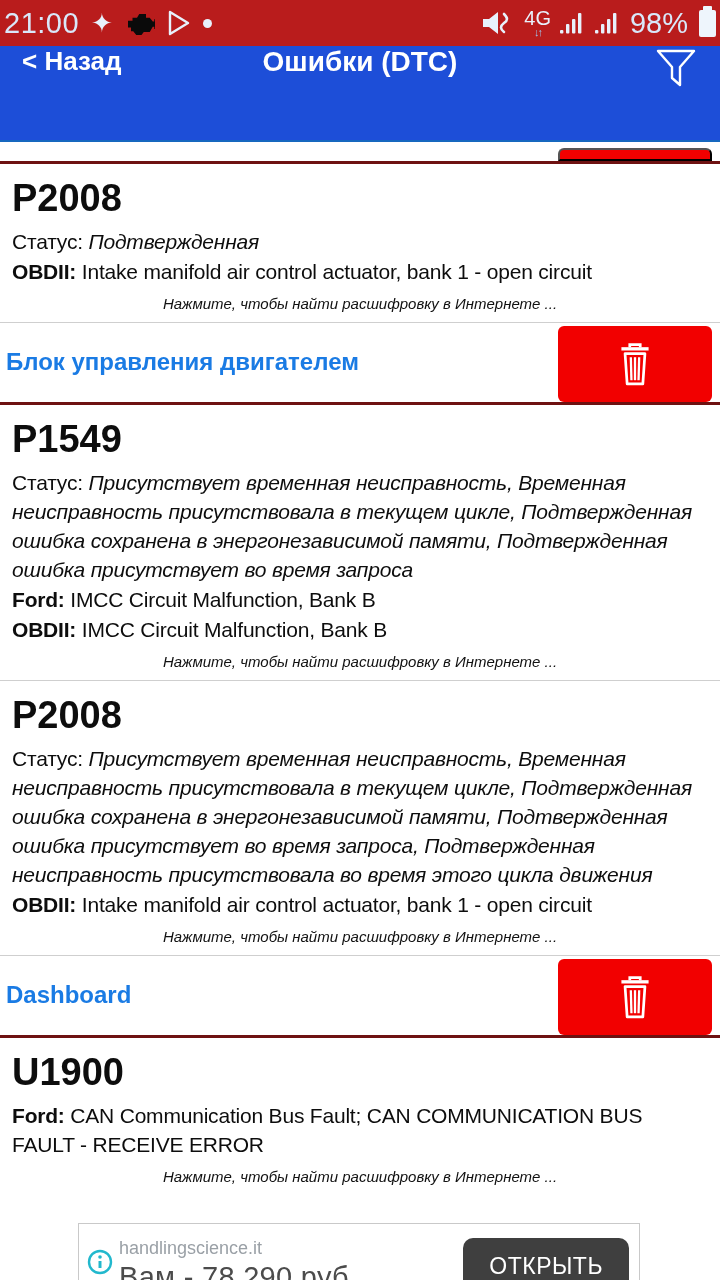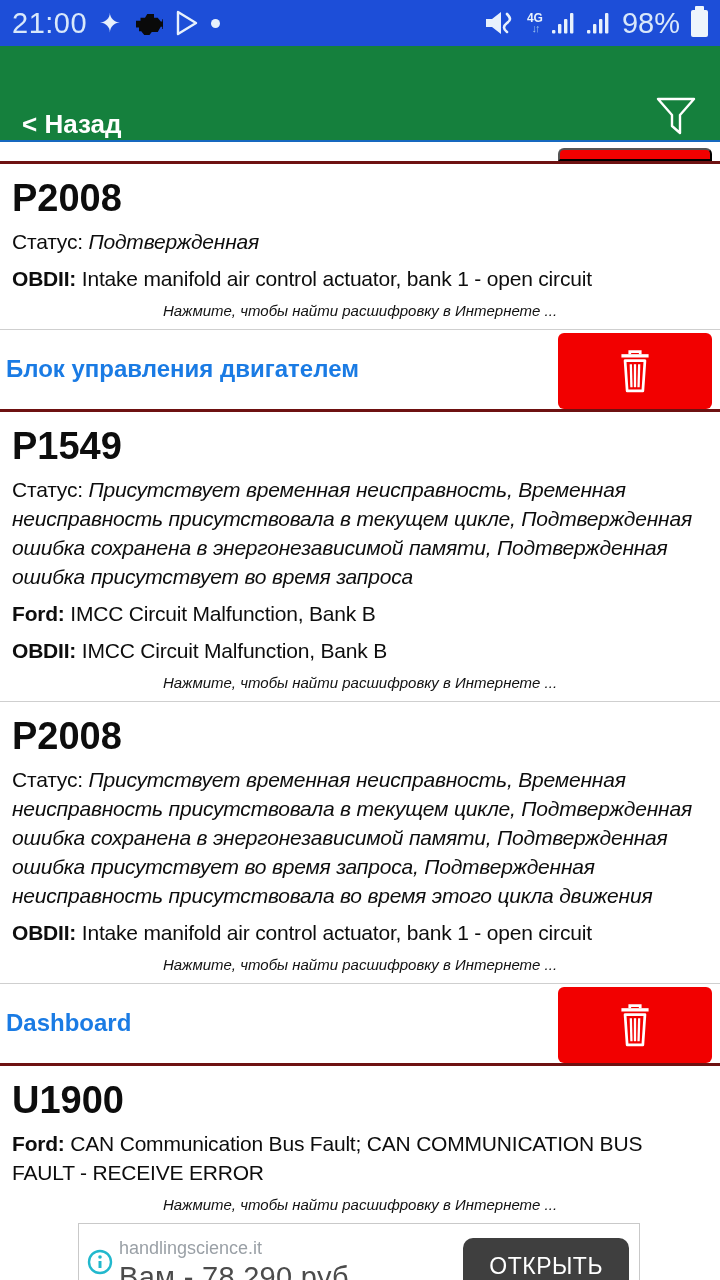--- a/index.html
+++ b/index.html
@@ -2,49 +2,49 @@
 <html><head>
 <meta charset="utf-8">
 <style>
   html,body{margin:0;padding:0;}
   body{
     width:720px;height:1280px;position:relative;overflow:hidden;
     background:#ffffff;font-family:"Liberation Sans",sans-serif;color:#0d0d0d;
   }
   
   .statusbar{
-    height:46px;background:#1d4ed8;display:flex;align-items:center;
-    padding:0 12px;color:#d9e8fa;box-sizing:border-box;
+    height:46px;background:#b91c1c;display:flex;align-items:center;
+    padding:0 4px;color:#d9e8fa;box-sizing:border-box;
   }
   .sb-left{display:flex;align-items:center;gap:12px;}
   .sb-time{font-size:29px;letter-spacing:0.5px;}
   .sb-diamond{font-size:26px;line-height:1;color:#e8f1fc;}
   .sb-right{margin-left:auto;display:flex;align-items:center;gap:9px;}
   .sb-pct{font-size:29px;}
   .fourg{display:flex;flex-direction:column;align-items:center;line-height:1;}
-  .fourg .g{font-size:12px;font-weight:bold;color:#e8f1fc;}
+  .fourg .g{font-size:20px;font-weight:normal;color:#e8f1fc;}
   .fourg .arr{font-size:11px;letter-spacing:-2px;color:#9cc2ea;margin-top:-1px;}
   .battery{width:17px;height:27px;background:#eef5fc;border-radius:2px;position:relative;margin-left:2px;}
   .battery:before{content:"";position:absolute;top:-4px;left:4px;width:9px;height:4px;background:#eef5fc;border-radius:1px 1px 0 0;}
   .sb-dot{width:9px;height:9px;border-radius:50%;background:#e8f1fc;}
   
   .header{
-    height:96px;background:#15803d;position:relative;display:flex;align-items:flex-end;
+    height:96px;background:#1d4ed8;position:relative;display:flex;align-items:flex-start;
     padding:0 22px;box-sizing:border-box;border-bottom:2px solid #1668bf;
   }
   .hdr-title{position:absolute;left:0;right:0;text-align:center;color:#fff;font-size:28px;font-weight:bold;}
   .hdr-back{color:#fff;font-size:26px;font-weight:bold;z-index:2;cursor:pointer;background:none;border:none;padding:0;font-family:inherit;}
   .hdr-filter{margin-left:auto;z-index:2;cursor:pointer;background:none;border:none;padding:0;}
   
   .partial-row{position:relative;height:19px;border-bottom:3px solid #6e1111;}
   .partial-row .sliver{position:absolute;right:8px;bottom:0;width:154px;height:13px;background:#f20000;border-radius:6px 6px 0 0;}
   .dtc{padding:9px 12px 6px 12px;}
   .dtc .code{font-size:38px;font-weight:bold;margin:4px 0 8px 0;letter-spacing:0;}
   .dtc .archive{font-size:23px;font-weight:bold;margin:0 0 8px 0;}
-  .line{font-size:21px;line-height:1.38;margin:8px 0;letter-spacing:-0.2px;}
+  .line{font-size:21px;line-height:1.38;margin:1px 0;letter-spacing:-0.2px;}
   .line .lbl{font-style:normal;}
   .line .val{font-style:italic;}
   .line b{font-weight:bold;}
   .hint{font-size:15px;font-style:italic;margin:8px 0 4px 0;color:#111;text-align:center;}
   .hr{border-top:1px solid #cfcfcf;height:0;}
   .module-row{
     display:flex;align-items:center;height:82px;border-bottom:3px solid #6e1111;box-sizing:border-box;
   }
   .module-link{flex:1;text-align:left;color:#1a7be4;font-size:24px;font-weight:bold;background:none;border:none;cursor:pointer;font-family:inherit;}
   .delete-btn{
@@ -115,20 +115,21 @@
         <rect x="18" y="2" width="3.4" height="20.5" rx="1" fill="#e8f1fc"></rect>
       </svg>
     </span>
     <span class="sb-pct">98%</span>
     <span class="battery"></span>
   </div>
 </div>
 
 <div class="header">
   <button class="hdr-back">&lt; Назад</button>
+  <div class="hdr-title">Ошибки (DTC)</div>
   <button class="hdr-filter">
     <span style="display:flex;">
       <svg width="44" height="46" viewBox="0 0 44 46">
         <path d="M4 5 H40 L26 21 V39 L18 32 V21 Z" fill="none" stroke="#ffffff" stroke-width="2.4" stroke-linejoin="round"></path>
       </svg>
     </span>
   </button>
 </div>
 
 <div>

